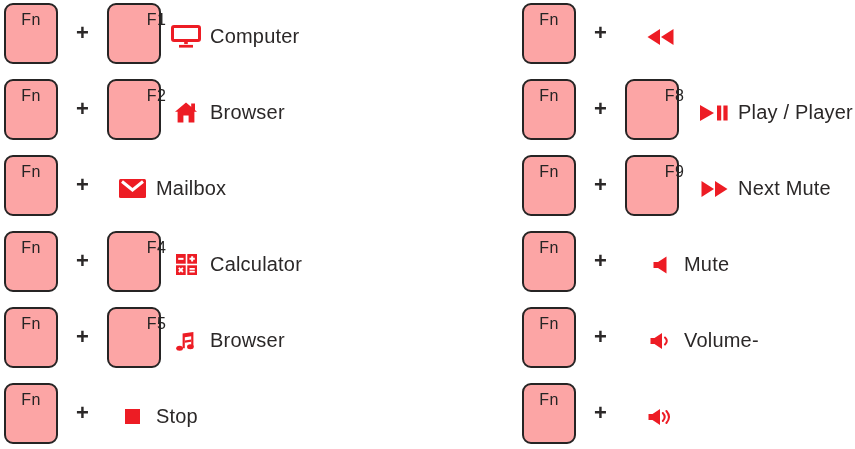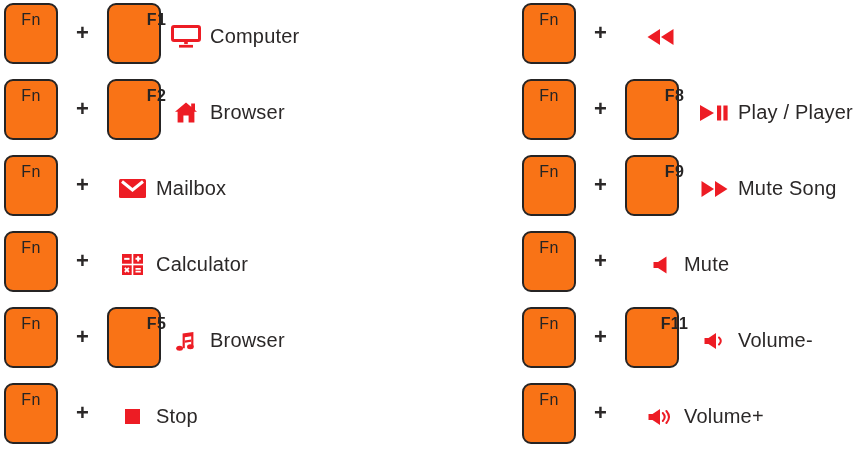--- a/index.html
+++ b/index.html
@@ -6,28 +6,28 @@
   body{
     width:855px;height:449px;background:#ffffff;position:relative;overflow:hidden;
     font-family:"Liberation Sans","DejaVu Sans",sans-serif;
     -webkit-font-smoothing:antialiased;
   }
   .col{position:absolute;top:3px;display:flex;flex-direction:column;gap:15px;}
   .col-left{left:4px;}
   .col-right{left:522px;}
   .row{display:flex;align-items:center;height:61px;}
   .key{
-    box-sizing:border-box;width:54px;height:61px;background:#f97316;
+    box-sizing:border-box;width:54px;height:61px;background:#fca5a5;
     border:2px solid #262424;border-radius:9px;flex:0 0 auto;
     display:flex;justify-content:center;align-items:flex-start;
   }
   .key-label{
     margin-top:7px;font-size:16px;color:#262424;line-height:1;letter-spacing:0.3px;
   }
-  .key-label.fkey{font-weight:700;margin-left:45px;}
+  .key-label.fkey{font-weight:400;margin-left:45px;}
   .plus{
     width:49px;flex:0 0 auto;text-align:center;font-size:22px;font-weight:700;
     color:#2b2828;line-height:1;transform:translateY(-1px);
   }
   .iconbox{
     width:32px;flex:0 0 auto;display:flex;justify-content:center;align-items:center;
     transform:translateY(3px);
   }
   .col-left .iconbox{margin-left:9px;}
   .col-right .iconbox{margin-left:19px;}
@@ -89,20 +89,23 @@
       </svg>
     </div>
     <div class="shortcut-label">Mailbox</div>
   </div>
 
   <div class="row">
     <div class="key">
         <span class="key-label">Fn</span>
       </div>
     <div class="plus">+</div>
+    <div class="key">
+        <span class="key-label fkey">F4</span>
+      </div>
     <div class="iconbox">
       <svg width="21" height="21" viewBox="0 0 21 21">
         <rect x="0" y="0" width="9.7" height="9.7" fill="#ed1c24"></rect>
         <rect x="11.3" y="0" width="9.7" height="9.7" fill="#ed1c24"></rect>
         <rect x="0" y="11.3" width="9.7" height="9.7" fill="#ed1c24"></rect>
         <rect x="11.3" y="11.3" width="9.7" height="9.7" fill="#ed1c24"></rect>
         <path d="M2.2 4.85 H7.5" stroke="#ffffff" stroke-width="2"></path>
         <path d="M13.5 4.85 H18.8 M16.15 2.2 V7.5" stroke="#ffffff" stroke-width="2"></path>
         <path d="M2.8 13.9 L6.9 18 M6.9 13.9 L2.8 18" stroke="#ffffff" stroke-width="1.8"></path>
         <path d="M13.5 14.9 H18.8 M13.5 17.7 H18.8" stroke="#ffffff" stroke-width="1.8"></path>
@@ -183,44 +186,41 @@
       </div>
     <div class="plus">+</div>
     <div class="key">
         <span class="key-label fkey">F9</span>
       </div>
     <div class="iconbox">
       <svg width="27" height="16" viewBox="0 0 27 16">
         <path d="M0.5 0 L13 8 L0.5 16 Z M14 0 L26.5 8 L14 16 Z" fill="#ed1c24"></path>
       </svg>
     </div>
-    <div class="shortcut-label">Mute Song</div>
+    <div class="shortcut-label">Next Mute</div>
   </div>
 
   <div class="row">
     <div class="key">
         <span class="key-label">Fn</span>
       </div>
     <div class="plus">+</div>
     <div class="iconbox">
       <svg width="14" height="18" viewBox="0 0 14 18">
         <path d="M0.5 6 H5 L13.5 0.5 V17.5 L5 12 H0.5 Z" fill="#ed1c24"></path>
       </svg>
     </div>
     <div class="shortcut-label">Mute</div>
   </div>
 
   <div class="row">
     <div class="key">
         <span class="key-label">Fn</span>
       </div>
     <div class="plus">+</div>
-    <div class="key">
-        <span class="key-label fkey">F11</span>
-      </div>
     <div class="iconbox">
       <svg width="20" height="18" viewBox="0 0 20 18">
         <path d="M0.5 6 H4.5 L12 1 V17 L4.5 12 H0.5 Z" fill="#ed1c24"></path>
         <path d="M15 5.5 Q18.6 9 15 12.5" fill="none" stroke="#ed1c24" stroke-width="2" stroke-linecap="round"></path>
       </svg>
     </div>
     <div class="shortcut-label">Volume-</div>
   </div>
 
   <div class="row">
@@ -228,16 +228,15 @@
         <span class="key-label">Fn</span>
       </div>
     <div class="plus">+</div>
     <div class="iconbox">
       <svg width="24" height="18" viewBox="0 0 24 18">
         <path d="M0.5 6 H4.5 L12 1 V17 L4.5 12 H0.5 Z" fill="#ed1c24"></path>
         <path d="M14.8 5 Q18.6 9 14.8 13" fill="none" stroke="#ed1c24" stroke-width="2" stroke-linecap="round"></path>
         <path d="M18.4 3 Q23.6 9 18.4 15" fill="none" stroke="#ed1c24" stroke-width="2" stroke-linecap="round"></path>
       </svg>
     </div>
-    <div class="shortcut-label">Volume+</div>
   </div>
 
 </div>
 
 </body></html>

